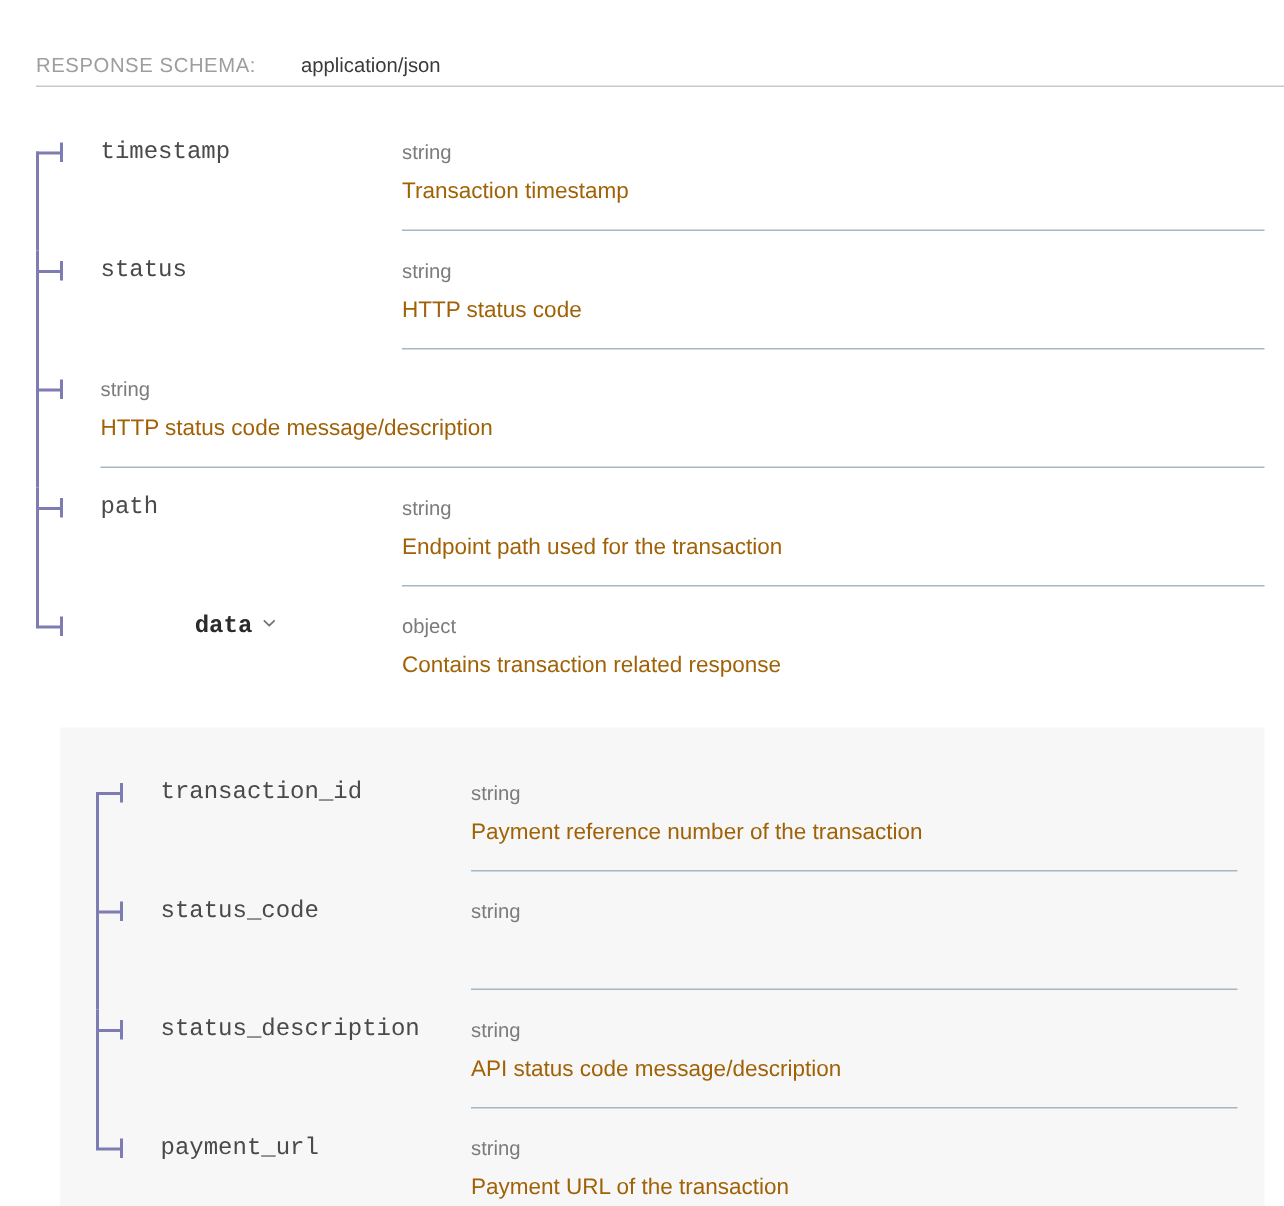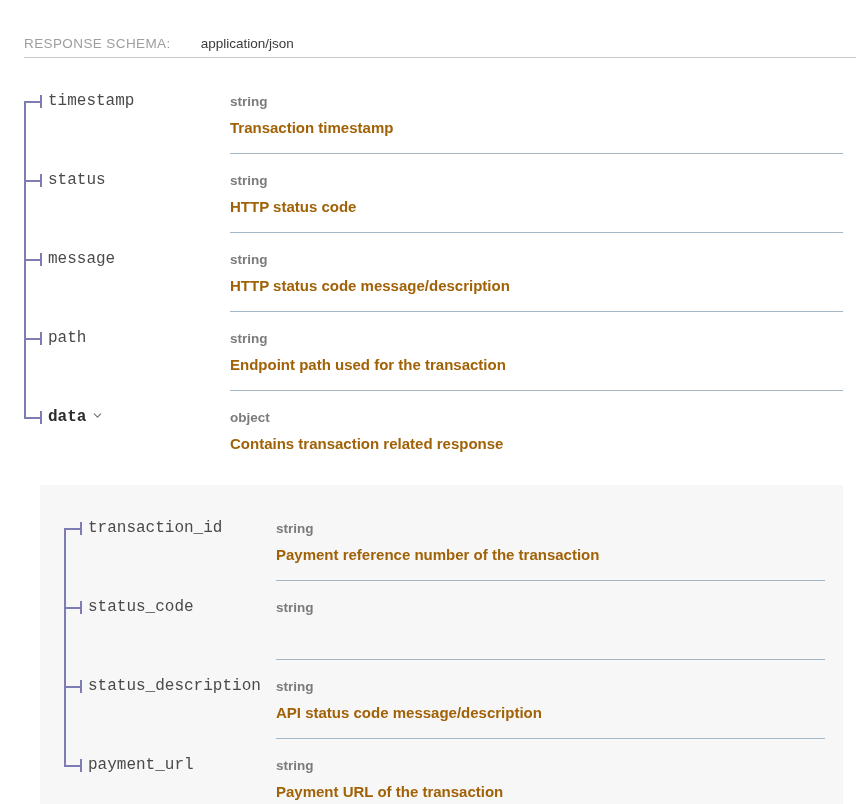--- a/index.html
+++ b/index.html
@@ -15,21 +15,21 @@
     padding:11px 0 5px 0;
     border-bottom:1px solid #c8c8c8;
     display:flex;align-items:baseline;gap:30px;
     line-height:17px;
   }
   .hlabel{font-size:13.5px;color:#9e9e9e;letter-spacing:0.4px;}
   .hvalue{font-size:13.5px;color:#3a3a3a;margin-top:24px;}
 
   
   .main{margin:30px 13px 0 24px;}
-  .frow{position:relative;display:flex;height:79px;}
+  .frow{position:relative;display:flex;height:79px;gap:19px;}
   .frow.datarow{height:58px;}
   .mono{font-family:"Liberation Mono", monospace;}
 
   
   .tree{position:relative;width:24px;flex:0 0 24px;}
   .tv,.th,.tt{position:absolute;background:#7d7db4;}
   .tv{left:0;width:1.5px;top:0;bottom:0;}
   .frow.first .tv{top:13px;bottom:0;}
   .frow.last  .tv{top:0;height:13.5px;}
   .th{left:0;top:13px;height:1.5px;width:17px;}
@@ -40,33 +40,33 @@
     flex:0 0 182px;width:182px;
     padding-top:4px;line-height:18px;
     font-size:16px;color:#4a4a4a;
     white-space:nowrap;overflow:hidden;
   }
   .panel .fname{flex:0 0 188px;width:188px;}
   .fname.bold{font-weight:bold;color:#2b2b2b;}
   .fname .chev{vertical-align:-1px;margin-left:5px;}
 
   
-  .fright{flex:1 1 auto;position:relative;font-weight:bold;}
+  .fright{flex:1 1 auto;position:relative;}
   .ftype{padding-top:5px;line-height:17px;font-size:13.5px;color:#7b7b7b;}
   .fdesc{margin-top:8px;line-height:20px;font-size:15px;color:#a16207;}
   .fsep{position:absolute;left:0;right:0;top:65px;height:1px;background:#a3b7c7;}
 
   
   .panel{
     margin-top:23px;margin-left:40px;
     width:803px;height:400px;box-sizing:border-box;
     background:#f7f7f7;
     padding:30px 18px 0 24px;
   }
-  .clickable{cursor:pointer;}
+  .clickable{cursor:pointer;text-align:center;}
 </style>
 </head>
 <body>
 
 <div class="page">
 
   <div class="header">
     <span class="hlabel">RESPONSE SCHEMA:</span>
     <span class="hvalue">application/json</span>
   </div>
@@ -100,21 +100,20 @@
         <div class="fsep"></div>
       </div>
     </div>
 
     <div class="frow">
       <div class="tree">
           <i class="tv"></i>
           <i class="th"></i>
           <i class="tt"></i>
         </div>
-      <div class="fname mono">message</div>
       <div class="fright">
         <div class="ftype">string</div>
         <div class="fdesc">HTTP status code message/description</div>
         <div class="fsep"></div>
       </div>
     </div>
 
     <div class="frow">
       <div class="tree">
           <i class="tv"></i>

